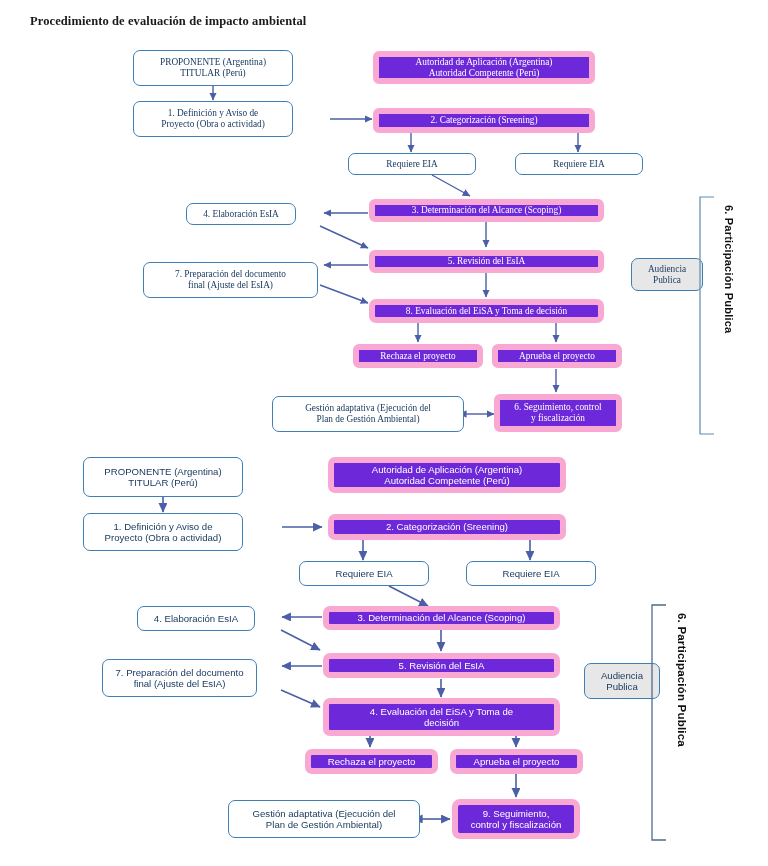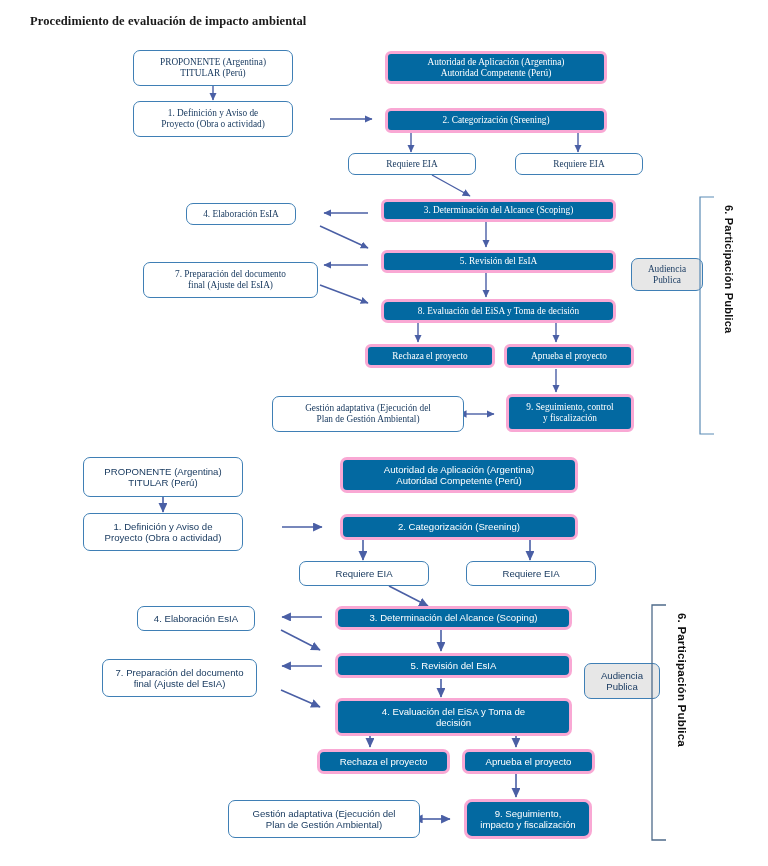--- a/index.html
+++ b/index.html
@@ -38,24 +38,23 @@
     justify-content: center;
     text-align: center;
     border-radius: 7px;
     line-height: 1.18;
     padding: 2px 4px;
   }
   .node .lbl { display: block; width: 100%; }
 
   
   .node.filled {
-    background: #0369a1;
-    border: 3px solid #f9a8d4;
+    background: #6d28d9;
+    border: 6px solid #f9a8d4;
     color: #ffffff;
-    margin-left: 12px;
   }
   
   .node.outline {
     background: #ffffff;
     border: 1.2px solid #3f7fb5;
     color: #14365c;
   }
   
   .node.gray {
     background: #e7e7e7;
@@ -218,21 +217,21 @@
 
     <div class="node outline" style="left:272px;top:396px;width:192px;height:36px;">
       <span class="lbl">
         <span>Gestión adaptativa (Ejecución del</span><br>
         <span>Plan de Gestión Ambiental)</span>
       </span>
     </div>
 
     <div class="node filled" style="left:494px;top:394px;width:128px;height:38px;">
       <span class="lbl">
-        <span>9. Seguimiento, control</span><br>
+        <span>6. Seguimiento, control</span><br>
         <span>y fiscalización</span>
       </span>
     </div>
 
     <div class="bracket" style="left:692px;top:196px;">
       <svg width="24" height="240">
         <path d="M22,1 L8,1 L8,238 L22,238" stroke="#5b8bb5" stroke-width="1.2" fill="none"></path>
       </svg>
     </div>
     <div class="vcaption" style="left:735px;top:205px;">6. Participación Publica</div>
@@ -363,21 +362,21 @@
     <div class="node outline" style="left:228px;top:800px;width:192px;height:38px;">
       <span class="lbl">
         <span>Gestión adaptativa (Ejecución del</span><br>
         <span>Plan de Gestión Ambiental)</span>
       </span>
     </div>
 
     <div class="node filled" style="left:452px;top:799px;width:128px;height:40px;border-radius:8px;">
       <span class="lbl">
         <span>9. Seguimiento,</span><br>
-        <span>impacto y fiscalización</span>
+        <span>control y fiscalización</span>
       </span>
     </div>
 
     <div class="bracket" style="left:644px;top:604px;">
       <svg width="24" height="238">
         <path d="M22,1 L8,1 L8,236 L22,236" stroke="#4f6b8a" stroke-width="1.3" fill="none"></path>
       </svg>
     </div>
     <div class="vcaption" style="left:688px;top:613px;">6. Participación Publica</div>
 

